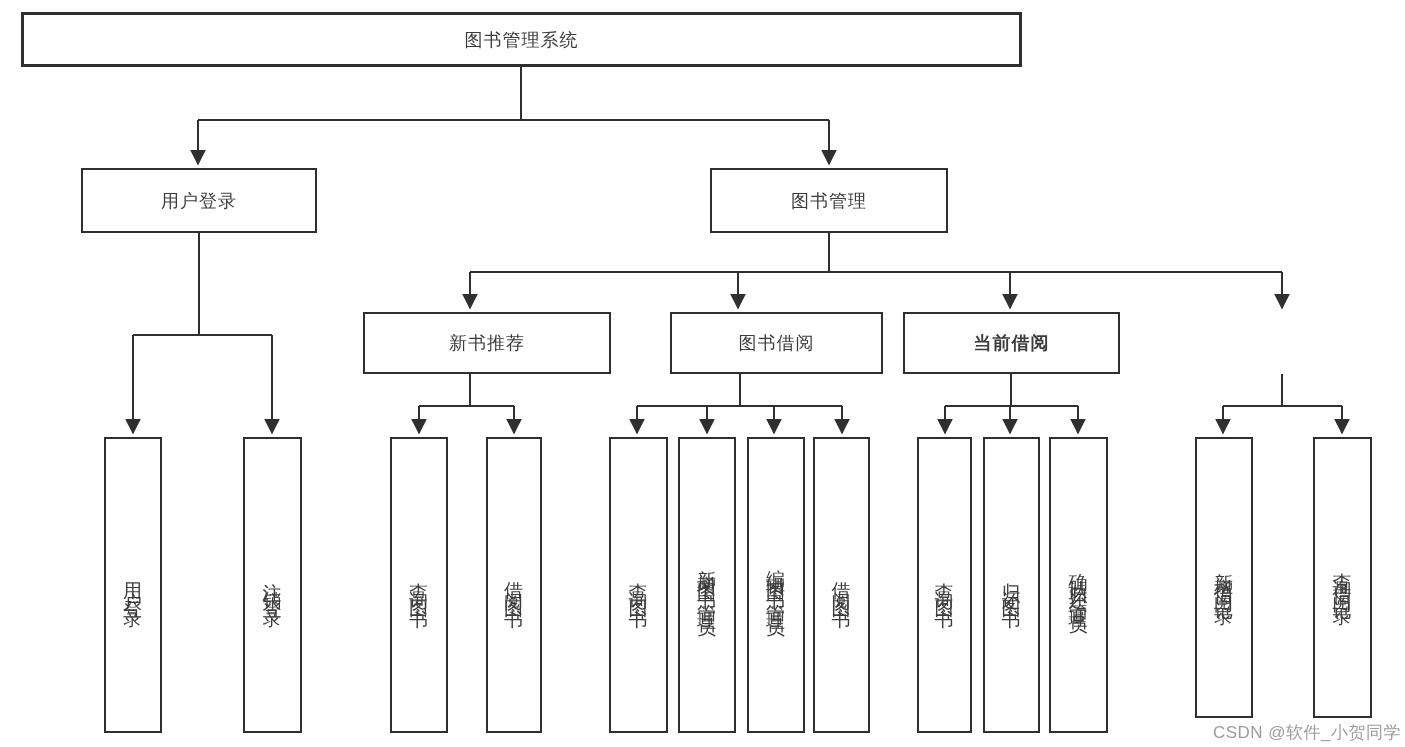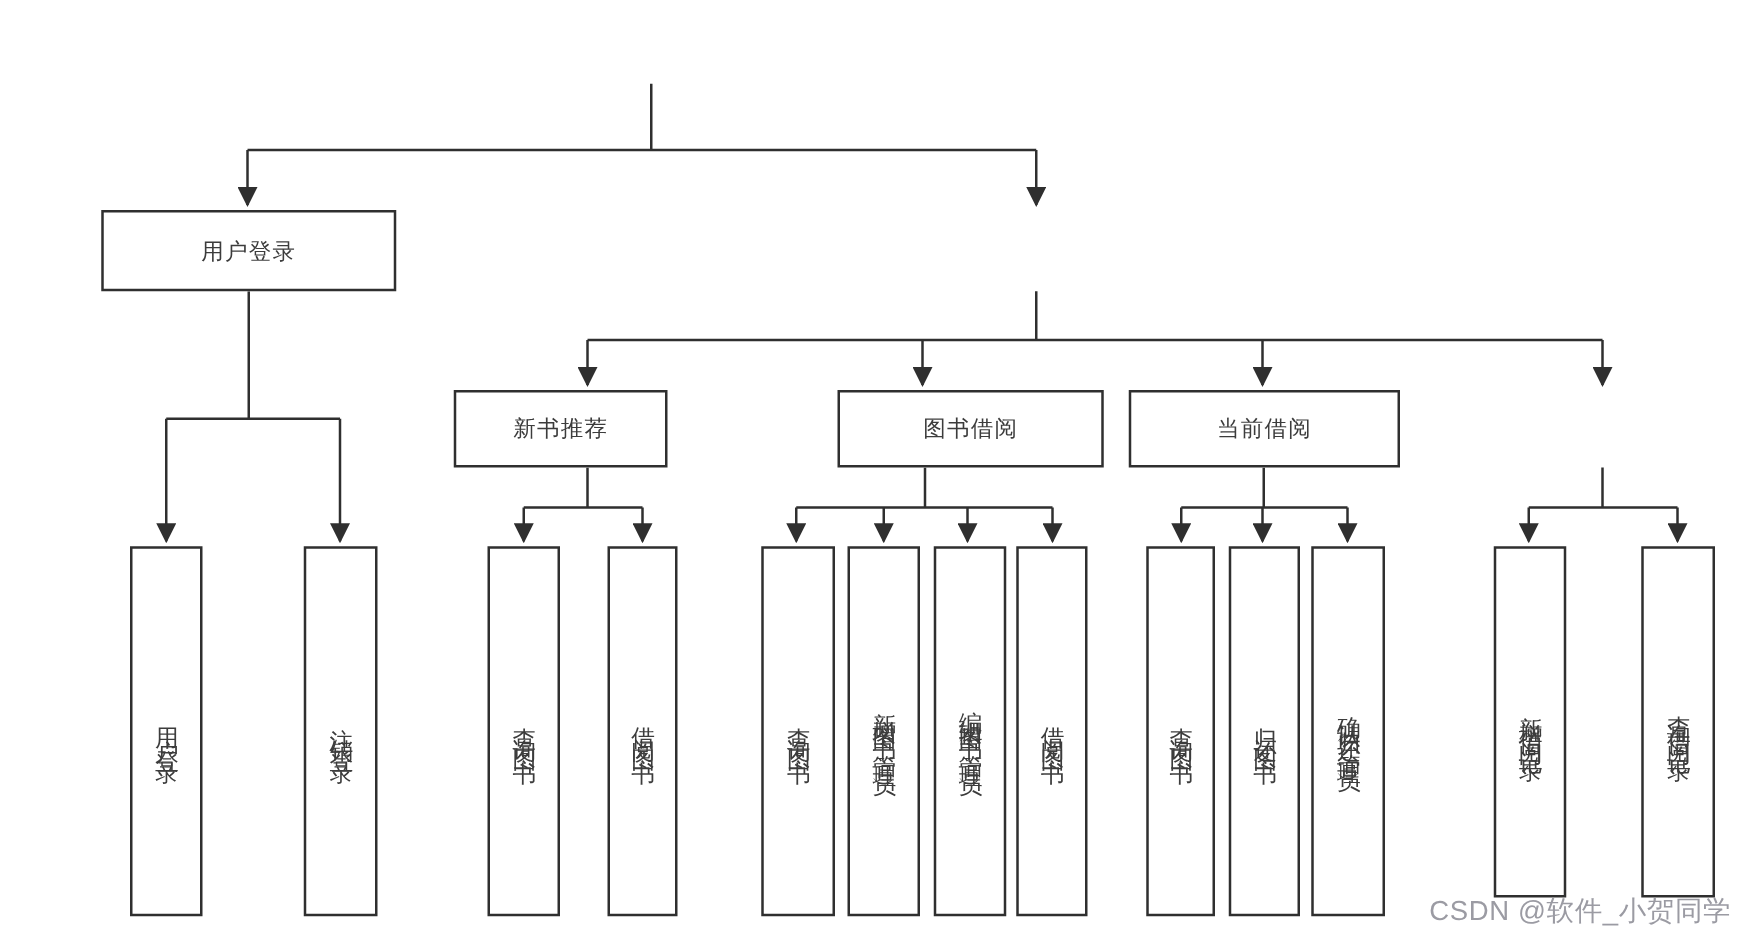--- a/index.html
+++ b/index.html
@@ -24,41 +24,41 @@
   .h{font-size:18px;letter-spacing:1px;white-space:nowrap;}
   .v{
     writing-mode:vertical-rl;
     font-size:19px;
     letter-spacing:9px;
     line-height:1;
   }
   .root-box{left:21px;top:12px;width:1001px;height:55px;border-width:3px;font-size:18px;}
   .n-login  {left:81px;  top:168px;width:236px;height:65px;}
   .n-mgmt   {left:710px; top:168px;width:238px;height:65px;}
-  .n-rec    {left:363px; top:312px;width:171px;height:62px;}
+  .n-rec    {left:363px; top:312px;width:248px;height:62px;}
   .n-borrow {left:670px; top:312px;width:213px;height:62px;}
-  .n-current{left:903px; top:312px;width:217px;height:62px;}
+  .n-current{left:903px; top:312px;width:217px;height:62px;font-weight:bold;}
   .n-records{left:1173px;top:312px;width:219px;height:62px;}
   .lf1 {left:104px; top:437px;width:58px;height:296px;}
   .lf2 {left:243px; top:437px;width:59px;height:296px;}
   .lf3 {left:390px; top:437px;width:58px;height:296px;}
   .lf4 {left:486px; top:437px;width:56px;height:296px;}
   .lf5 {left:609px; top:437px;width:59px;height:296px;}
   .lf6 {left:678px; top:437px;width:58px;height:296px;letter-spacing:7px;}
   .lf7 {left:747px; top:437px;width:58px;height:296px;letter-spacing:7px;}
   .lf8 {left:813px; top:437px;width:57px;height:296px;}
   .lf9 {left:917px; top:437px;width:55px;height:296px;}
   .lf10{left:983px; top:437px;width:57px;height:296px;}
   .lf11{left:1049px;top:437px;width:59px;height:296px;letter-spacing:6px;}
   .lf12{left:1195px;top:437px;width:58px;height:281px;letter-spacing:7px;}
   .lf13{left:1313px;top:437px;width:59px;height:281px;letter-spacing:7px;}
   .watermark{
     position:absolute;
-    right:20px;bottom:3px;
-    font-size:22px;
+    right:4px;bottom:3px;
+    font-size:17px;
     color:#9b9ba3;
     letter-spacing:0.5px;
     white-space:nowrap;
   }
 </style>
 </head>
 <body>
 
 <div class="canvas">
 
@@ -98,22 +98,24 @@
       <path d="M945 406 V433" marker-end="url(#arrow)"></path>
       <path d="M1010 406 V433" marker-end="url(#arrow)"></path>
       <path d="M1078 406 V433" marker-end="url(#arrow)"></path>
 
       <path d="M1282 374 V406 M1223 406 H1342"></path>
       <path d="M1223 406 V433" marker-end="url(#arrow)"></path>
       <path d="M1342 406 V433" marker-end="url(#arrow)"></path>
     </g>
   </svg>
 
+  <div class="node h root-box">图书管理系统</div>
 
   <div class="node h n-login">用户登录</div>
+  <div class="node h n-mgmt">图书管理</div>
 
   <div class="node h n-rec">新书推荐</div>
   <div class="node h n-borrow">图书借阅</div>
   <div class="node h n-current">当前借阅</div>
 
   <div class="node v lf1">用户登录</div>
   <div class="node v lf2">注销登录</div>
   <div class="node v lf3">查询图书</div>
   <div class="node v lf4">借阅图书</div>
   <div class="node v lf5">查询图书</div>

